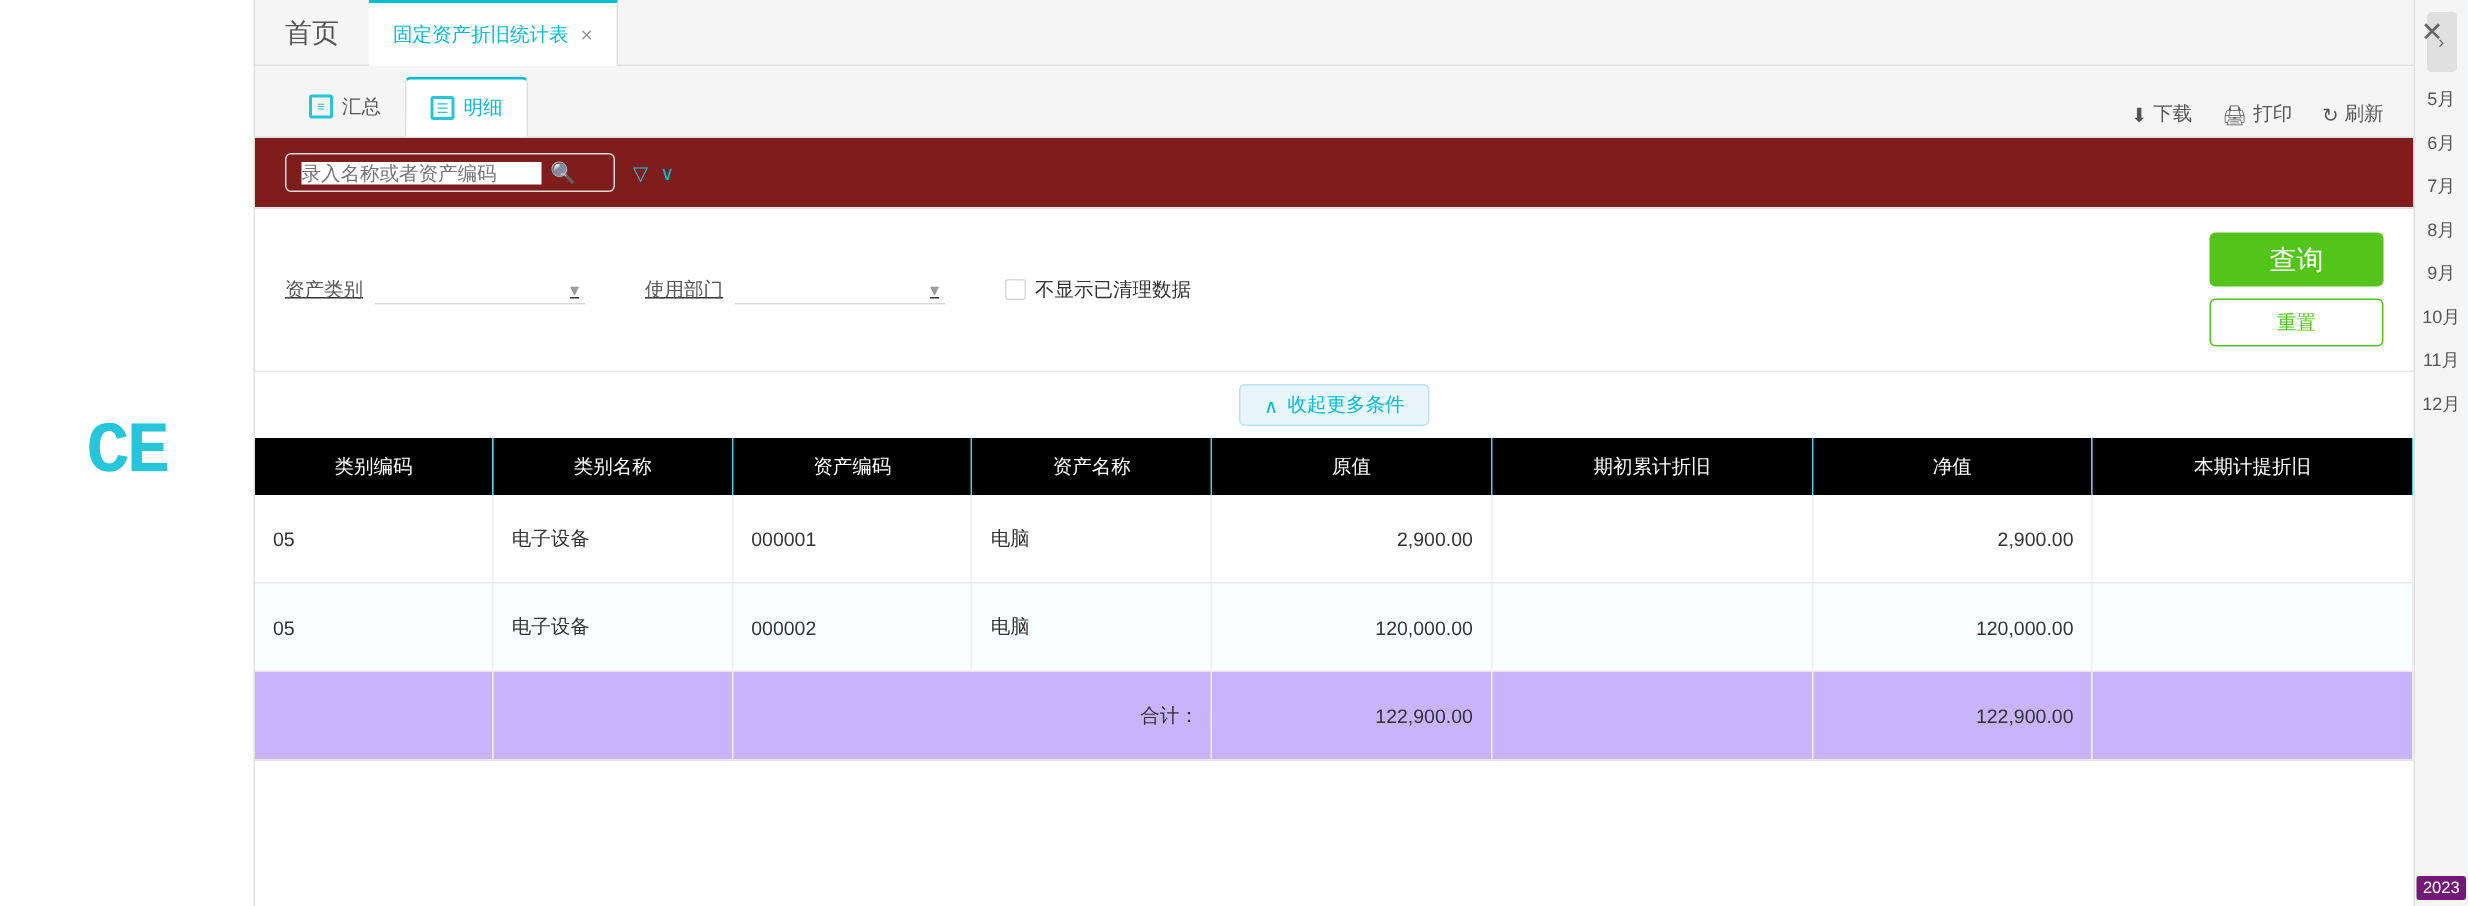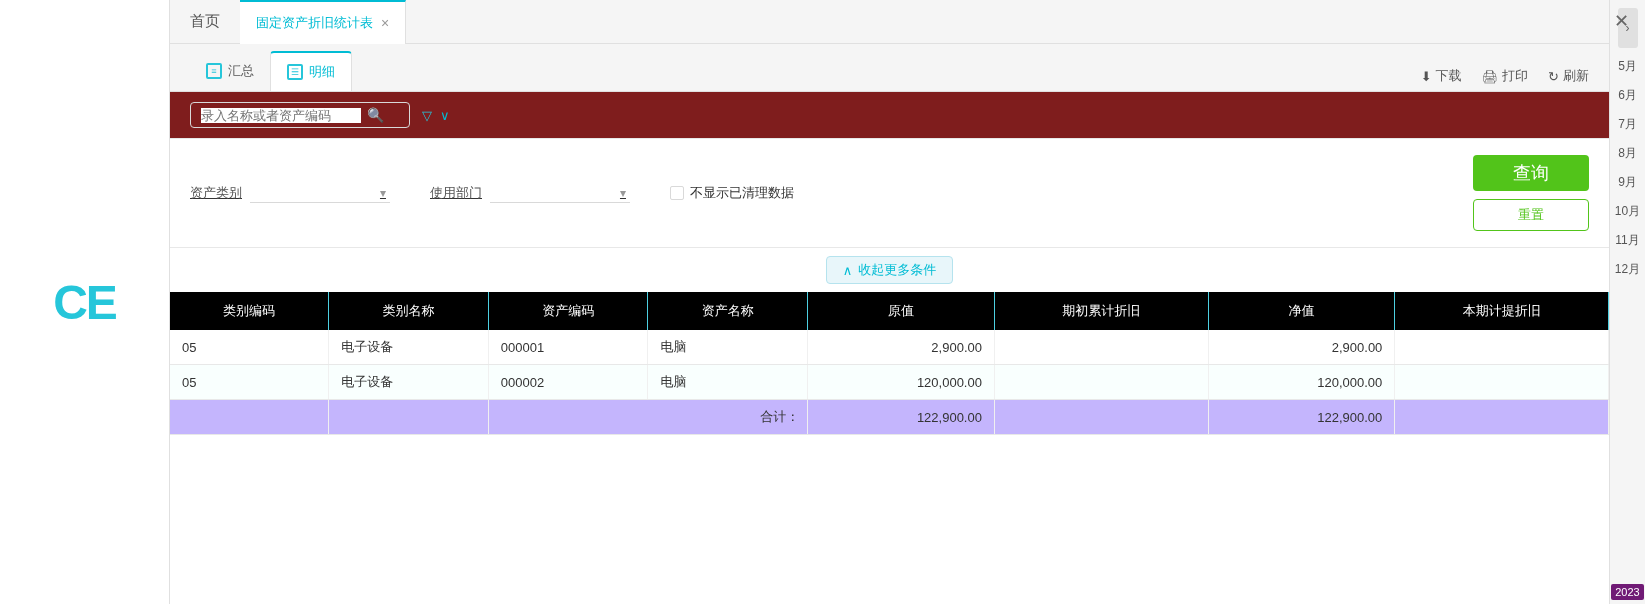--- a/index.html
+++ b/index.html
@@ -6,21 +6,21 @@
     body { font-family: "Microsoft YaHei", "PingFang SC", sans-serif; font-size: 13px; background: #f0f2f5; color: #333; width: 1645px; height: 604px; overflow: hidden; display: flex; flex-direction: row; }
 
     
     .main-area { flex: 1; display: flex; flex-direction: column; background: #fff; }
 
     
     .nav-bar { display: flex; align-items: center; background: #f5f5f5; border-bottom: 1px solid #e0e0e0; height: 44px; padding: 0; }
     .nav-tab { padding: 0 16px; height: 44px; display: flex; align-items: center; cursor: pointer; font-size: 13px; color: #555; border-right: 1px solid #e0e0e0; }
     .nav-tab.active { background: #fff; border-top: 2px solid #00bcd4; color: #00bcd4; font-weight: 500; }
     .nav-tab .close-btn { margin-left: 8px; color: #999; cursor: pointer; font-size: 14px; }
-    .nav-tab-home { padding: 0 20px; height: 44px; display: flex; align-items: center; font-size: 15px; color: #555; cursor: pointer; }
+    .nav-tab-home { padding: 0 20px; height: 44px; display: flex; align-items: center; font-size: 18px; color: #555; cursor: pointer; }
 
     
     .toolbar-tabs { display: flex; align-items: flex-end; background: #f5f5f5; border-bottom: 1px solid #e0e0e0; padding: 0 20px; height: 48px; }
     .toolbar-tab { display: flex; align-items: center; gap: 6px; padding: 0 16px; height: 40px; cursor: pointer; font-size: 13px; color: #555; border-radius: 4px 4px 0 0; }
     .toolbar-tab.active { background: #fff; border-top: 2px solid #00bcd4; color: #00bcd4; border-left: 1px solid #e0e0e0; border-right: 1px solid #e0e0e0; }
     .toolbar-actions { margin-left: auto; display: flex; align-items: center; gap: 20px; font-size: 13px; color: #555; padding-bottom: 6px; }
     .toolbar-action { display: flex; align-items: center; gap: 4px; cursor: pointer; }
 
     
     .search-bar { display: flex; align-items: center; padding: 10px 20px; background: #7f1d1d; border-bottom: 1px solid #e8e8e8; gap: 12px; }
@@ -48,34 +48,34 @@
     .collapse-btn { display: flex; align-items: center; gap: 6px; background: #e8f6fa; border: 1px solid #b5e3ee; border-radius: 4px; padding: 4px 16px; color: #00bcd4; cursor: pointer; font-size: 13px; }
 
     
     .table-wrap { flex: 1; overflow: auto; }
     table { width: 100%; border-collapse: collapse; }
     thead tr { background: #000000; color: #fff; }
     thead th { padding: 10px 12px; font-size: 13px; font-weight: 500; text-align: center; border-right: 1px solid #4dd0e1; }
     tbody tr { background: #fff; }
     tbody tr:nth-child(even) { background: #f9fffe; }
     tbody tr.total-row { background: #c4b5fd; }
-    tbody td { padding: 8px 12px; font-size: 13px; border-bottom: 1px solid #e8e8e8; border-right: 1px solid #f0f0f0; }
+    tbody td { padding: 20px 12px; font-size: 13px; border-bottom: 1px solid #e8e8e8; border-right: 1px solid #f0f0f0; }
     .text-right { text-align: right; }
 
     
     .right-panel { width: 36px; background: #f5f5f5; border-left: 1px solid #e0e0e0; display: flex; flex-direction: column; align-items: center; }
     .right-panel-arrow { width: 20px; height: 40px; background: #e0e0e0; display: flex; align-items: center; justify-content: center; cursor: pointer; margin-top: 8px; border-radius: 3px; font-size: 12px; color: #666; }
     .month-list { display: flex; flex-direction: column; align-items: center; width: 100%; margin-top: 4px; }
     .month-item { width: 100%; text-align: center; padding: 6px 0; font-size: 12px; color: #555; cursor: pointer; }
     .year-badge { background: #701a75; color: #fff; font-size: 11px; padding: 2px 4px; border-radius: 2px; margin-top: auto; margin-bottom: 4px; }
 
     
     .window-close { position: absolute; top: 10px; right: 16px; font-size: 18px; cursor: pointer; color: #666; }
 
-    .logo-area { width: 170px; background: #fff; border-right: 1px solid #e0e0e0; display: flex; flex-direction: column; align-items: center; justify-content: center; }
+    .logo-area { width: 170px; background: #fff; border-right: 1px solid #e0e0e0; display: flex; flex-direction: column; align-items: center; justify-content: center; font-family: Liberation Mono, monospace; }
     .logo-text { font-size: 48px; font-weight: bold; color: #26c6da; letter-spacing: -2px; }
   </style>
 </head>
 <body>
 
 <div style="display:flex;width:1645px;height:604px;position:relative;background:#fff;">
 
   <div class="logo-area">
     <span class="logo-text">CE</span>
   </div>

